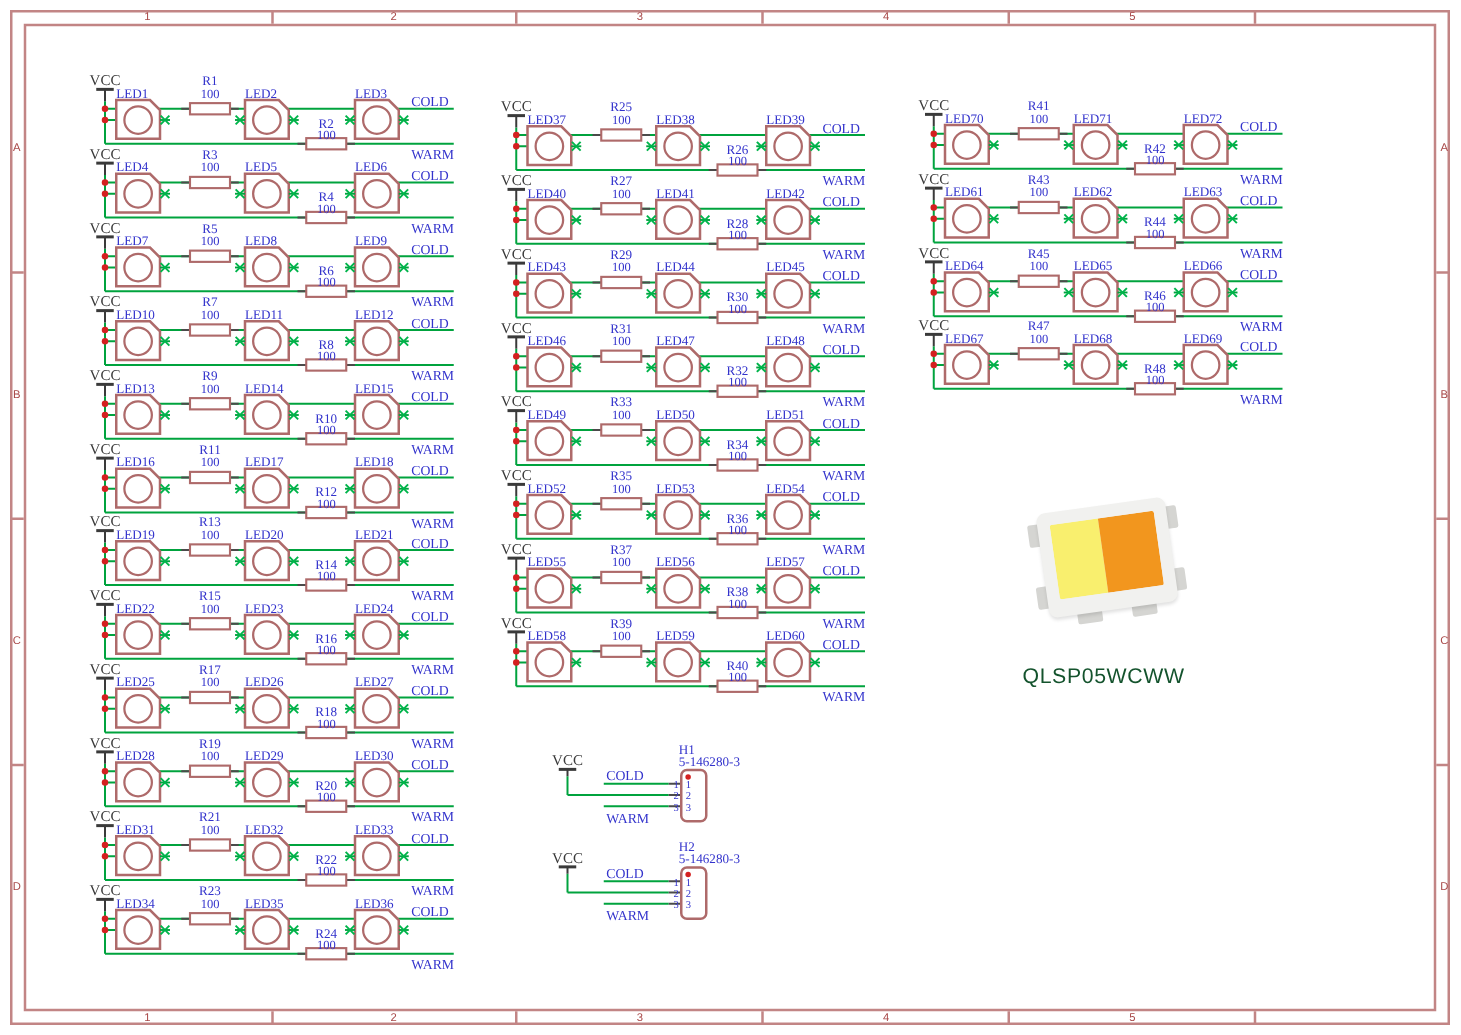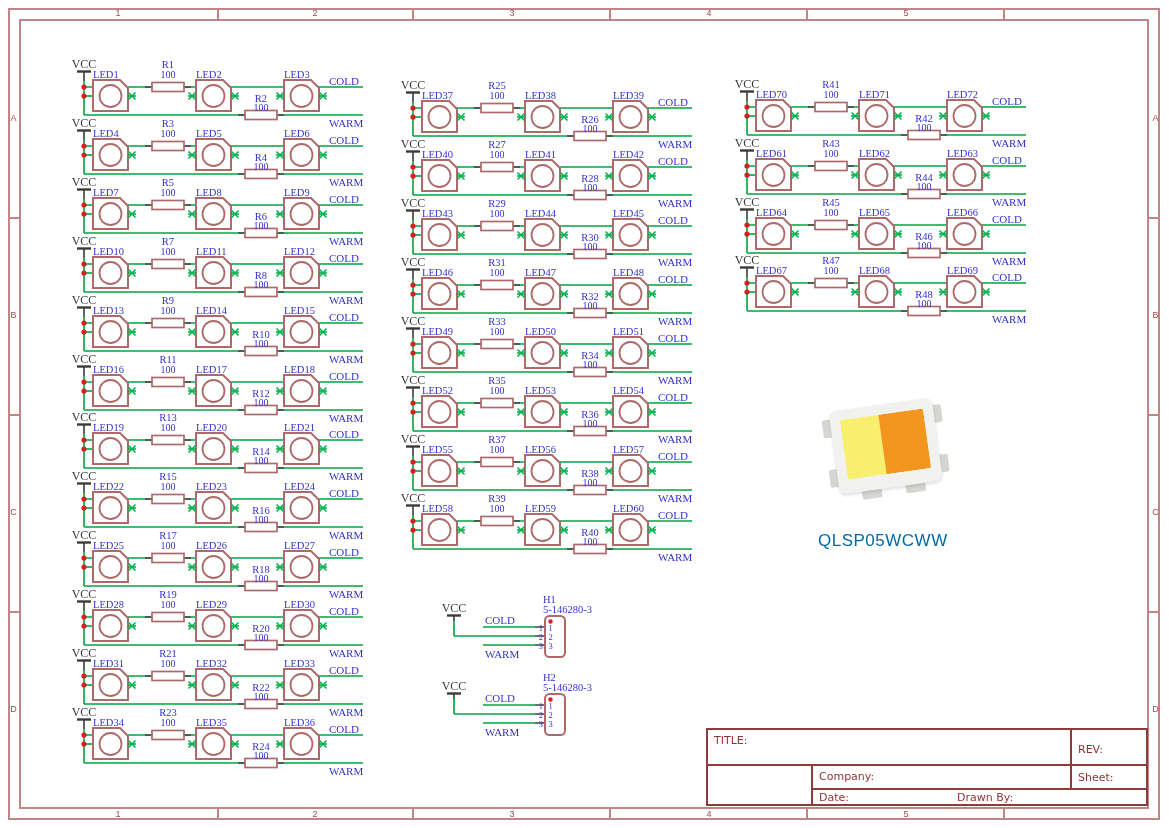--- a/index.html
+++ b/index.html
@@ -30,21 +30,21 @@
   #part-photo{position:absolute;left:826px;top:398px;width:120px;height:100px;
      transform:rotate(-8deg);}
   #part-photo .body{position:absolute;left:8px;top:6px;right:8px;bottom:10px;
      background:#F1F1EF;border-radius:7px;box-shadow:0 2px 3px rgba(0,0,0,0.12);}
   #part-photo .tab{position:absolute;background:#D5D5D2;border-radius:2px;}
   #part-photo .window{position:absolute;left:18px;top:16px;right:18px;bottom:24px;
      display:flex;border-radius:2px;overflow:hidden;}
   #part-photo .win-warm{height:100%;}
   #part-photo .win-cold{height:100%;}
   #part-label{position:absolute;left:818px;top:531px;font-family:"Liberation Sans",sans-serif;
-     font-size:17px;letter-spacing:0.5px;color:#0369a1;}
+     font-size:17px;letter-spacing:0.5px;color:#14532d;}
 </style>
 </head>
 <body>
 
 <div id="canvas">
 
   <div class="frame-line" style="left:8px;top:8px;width:1152px;height:812px;"></div>
   <div class="frame-line" style="left:19px;top:19px;width:1130px;height:790px;"></div>
   <div id="frame-marks">
       <div class="ruler-num" style="left: 106px; top: 8px;">1</div>
@@ -2006,28 +2006,14 @@
     <div class="tab" style="left:30px;bottom:2px;width:20px;height:10px;"></div>
     <div class="tab" style="right:26px;bottom:2px;width:20px;height:10px;"></div>
     <div class="body"></div>
     <div class="window">
       <div class="win-warm" style="width: 47%; background: rgb(249, 239, 110);"></div>
       <div class="win-cold" style="width: 53%; background: rgb(242, 150, 30);"></div>
     </div>
   </div>
   <div id="part-label">QLSP05WCWW</div>
 
-  <div id="title-block">
-
-    <div class="tb-abs" style="left:0;top:34px;width:438px;height:2px;background:#8F3B3B;"></div>
-    <div class="tb-abs" style="left:103px;top:58px;width:335px;height:2px;background:#8F3B3B;"></div>
-    <div class="tb-abs" style="left:362px;top:0;width:2px;height:60px;background:#8F3B3B;"></div>
-    <div class="tb-abs" style="left:103px;top:34px;width:2px;height:40px;background:#8F3B3B;"></div>
-
-    <div class="tb-abs" style="left:6px;top:4px;">TITLE:</div>
-    <div class="tb-abs" style="left:370px;top:13px;">REV:</div>
-    <div class="tb-abs" style="left:111px;top:40px;">Company:</div>
-    <div class="tb-abs" style="left:370px;top:41px;">Sheet:</div>
-    <div class="tb-abs" style="left:111px;top:61px;">Date:</div>
-    <div class="tb-abs" style="left:249px;top:61px;">Drawn By:</div>
-  </div>
 
 </div>
 
 </body></html>

